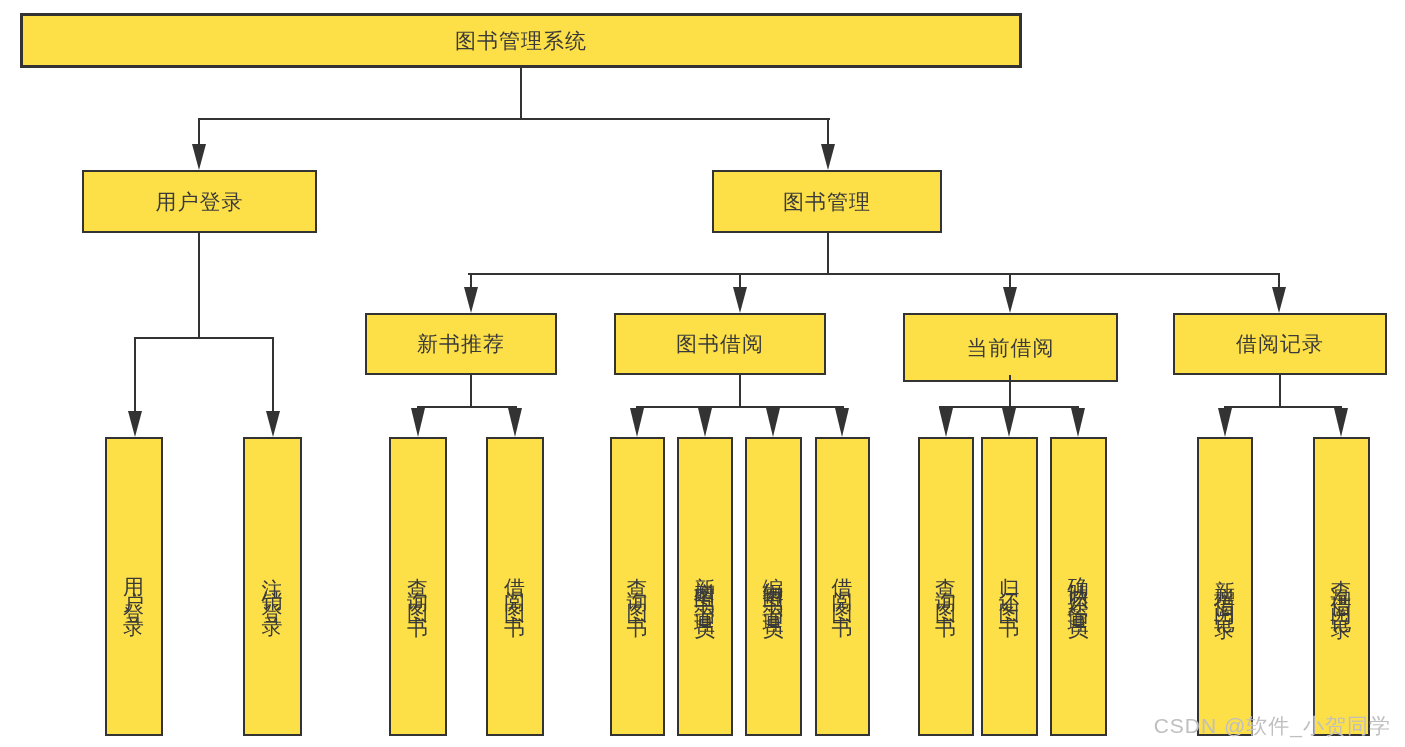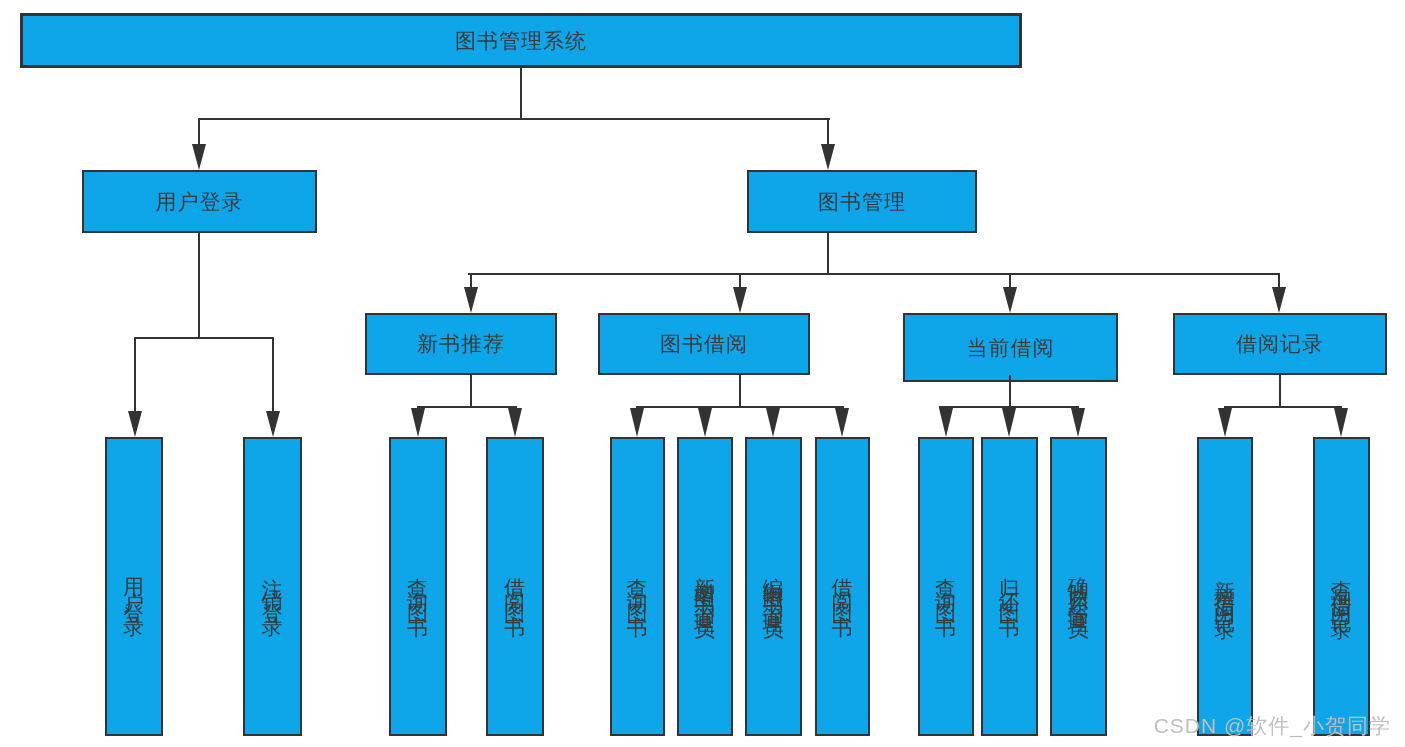--- a/index.html
+++ b/index.html
@@ -8,21 +8,21 @@
     width:1405px; height:747px;
     background:#ffffff;
     font-family:"Liberation Sans", sans-serif;
     color:#3a3a3a;
     overflow:hidden;
   }
   .box {
     position:absolute;
     box-sizing:border-box;
     border:2px solid #333333;
-    background:#0ea5e9;
+    background:#fde047;
     display:flex;
     align-items:center;
     justify-content:center;
   }
   .box.root { border-width:3px; }
   .h { font-size:21px; letter-spacing:1px; white-space:nowrap; }
   .v span {
     writing-mode:vertical-rl;
     text-orientation:mixed;
     font-size:21px;
@@ -58,42 +58,42 @@
   <div class="box root h" style="left:20px; top:13px; width:1002px; height:55px;">图书管理系统</div>
 
   <div class="line" style="left:520px; top:68px; width:2px; height:52px;"></div>
   <div class="line" style="left:198px; top:118px; width:632px; height:2px;"></div>
   <div class="line" style="left:198px; top:118px; width:2px; height:28px;"></div>
   <div class="arrow" style="left:192px; top:144px;"></div>
   <div class="line" style="left:827px; top:118px; width:2px; height:28px;"></div>
   <div class="arrow" style="left:821px; top:144px;"></div>
 
   <div class="box h" style="left:82px; top:170px; width:235px; height:63px;">用户登录</div>
-  <div class="box h" style="left:712px; top:170px; width:230px; height:63px;margin-left:35px;">图书管理</div>
+  <div class="box h" style="left:712px; top:170px; width:230px; height:63px;">图书管理</div>
 
   <div class="line" style="left:198px; top:233px; width:2px; height:104px;"></div>
   <div class="line" style="left:134px; top:337px; width:140px; height:2px;"></div>
   <div class="line" style="left:134px; top:337px; width:2px; height:76px;"></div>
   <div class="arrow" style="left:128px; top:411px;"></div>
   <div class="line" style="left:272px; top:337px; width:2px; height:76px;"></div>
   <div class="arrow" style="left:266px; top:411px;"></div>
 
   <div class="line" style="left:827px; top:233px; width:2px; height:42px;"></div>
   <div class="line" style="left:468px; top:273px; width:812px; height:2px;"></div>
   <div class="line" style="left:470px; top:273px; width:2px; height:16px;"></div>
   <div class="arrow" style="left:464px; top:287px;"></div>
   <div class="line" style="left:739px; top:273px; width:2px; height:16px;"></div>
   <div class="arrow" style="left:733px; top:287px;"></div>
   <div class="line" style="left:1009px; top:273px; width:2px; height:16px;"></div>
   <div class="arrow" style="left:1003px; top:287px;"></div>
   <div class="line" style="left:1278px; top:273px; width:2px; height:16px;"></div>
   <div class="arrow" style="left:1272px; top:287px;"></div>
 
   <div class="box h" style="left:365px; top:313px; width:192px; height:62px;">新书推荐</div>
-  <div class="box h" style="left:598px; top:313px; width:212px; height:62px;">图书借阅</div>
+  <div class="box h" style="left:614px; top:313px; width:212px; height:62px;">图书借阅</div>
   <div class="box h" style="left:903px; top:313px; width:215px; height:69px;">当前借阅</div>
   <div class="box h" style="left:1173px; top:313px; width:214px; height:62px;">借阅记录</div>
 
   <div class="line" style="left:470px; top:375px; width:2px; height:32px;"></div>
   <div class="line" style="left:417px; top:406px; width:100px; height:2px;"></div>
   <div class="arrow tall" style="left:411px; top:408px;"></div>
   <div class="arrow tall" style="left:508px; top:408px;"></div>
 
   <div class="line" style="left:739px; top:375px; width:2px; height:32px;"></div>
   <div class="line" style="left:636px; top:406px; width:208px; height:2px;"></div>

